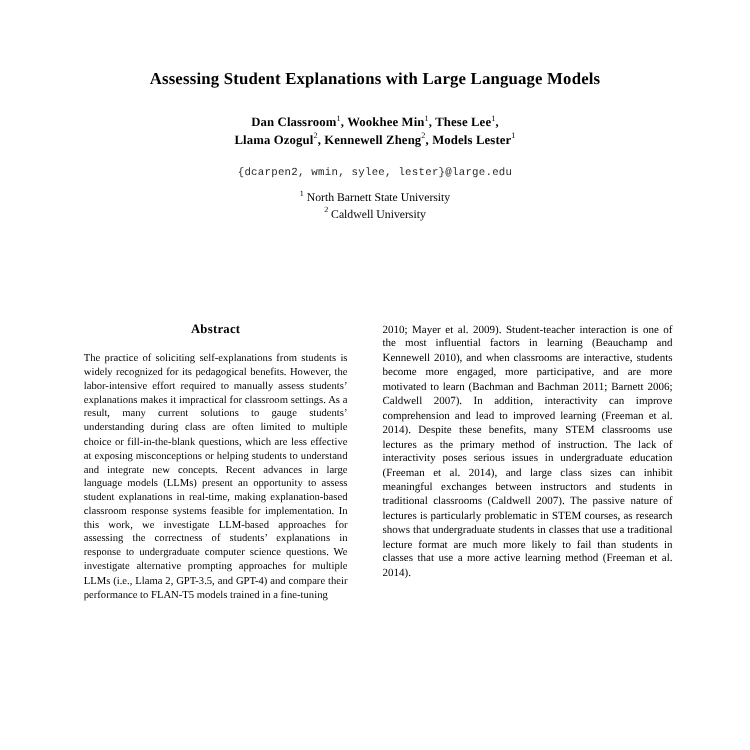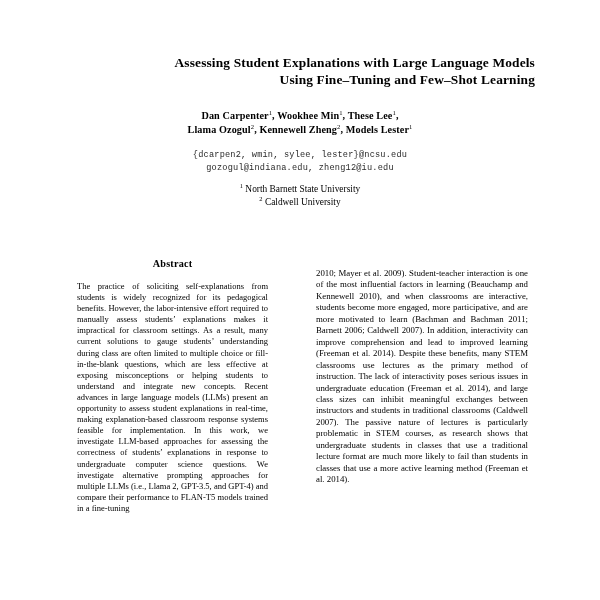--- a/index.html
+++ b/index.html
@@ -19,21 +19,21 @@
     position: relative;
     width: 600px;
     height: 600px;
     box-sizing: border-box;
     padding: 0;
   }
 
   
   .title-block {
     padding-top: 54px;
-    text-align: right;
+    text-align: center;
   }
   .paper-title {
     font-size: 13.4px;
     font-weight: bold;
     line-height: 17px;
     letter-spacing: 0.15px;
     margin: 0 auto;
     width: 470px;
   }
   .title-line { display: block; }
@@ -106,57 +106,55 @@
     font-size: 10.2px;
     font-weight: bold;
     margin: 0 0 12px 0;
     letter-spacing: 0.2px;
   }
   .body-par {
     font-size: 8.5px;
     line-height: 11.1px;
     text-align: justify;
     text-justify: inter-word;
-    margin: 10px;
+    margin: 0;
     hyphens: none;
   }
   .col-right .body-par {
     font-size: 8.8px;
     line-height: 11.45px;
   }
   .indent { text-indent: 11px; }
 </style>
 </head>
 <body>
 
 <div class="page">
 
   <div class="title-block">
     <h1 class="paper-title">
       <span class="title-line">Assessing Student Explanations with Large Language Models</span>
-      <span class="title-line">Using Fine–Tuning and Few–Shot Learning</span>
     </h1>
   </div>
 
   <div class="authors">
     <span class="author-line">
-      <span>Dan Carpenter</span><sup>1</sup>,
+      <span>Dan Classroom</span><sup>1</sup>,
       <span>Wookhee Min</span><sup>1</sup>,
       <span>These Lee</span><sup>1</sup>,
     </span>
     <span class="author-line">
       <span>Llama Ozogul</span><sup>2</sup>,
       <span>Kennewell Zheng</span><sup>2</sup>,
       <span>Models Lester</span><sup>1</sup>
     </span>
   </div>
 
   <div class="emails">
-    <span class="email-line">{dcarpen2, wmin, sylee, lester}@ncsu.edu</span>
-    <span class="email-line">gozogul@indiana.edu, zheng12@iu.edu</span>
+    <span class="email-line">{dcarpen2, wmin, sylee, lester}@large.edu</span>
   </div>
 
   <div class="affiliations">
     <span class="affil-line"><sup>1</sup> <span>North Barnett State University</span></span>
     <span class="affil-line"><sup>2</sup> <span>Caldwell University</span></span>
   </div>
 
   <div class="columns">
 
     <div class="col col-left">

